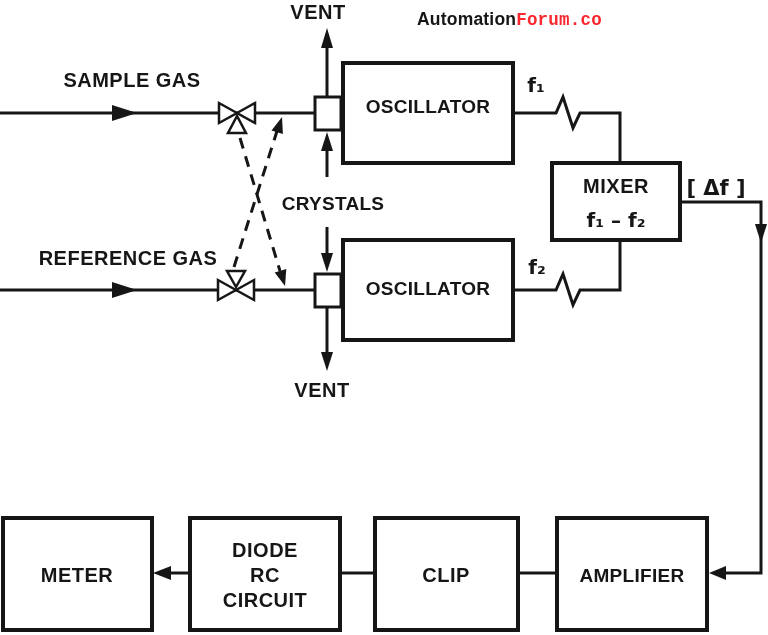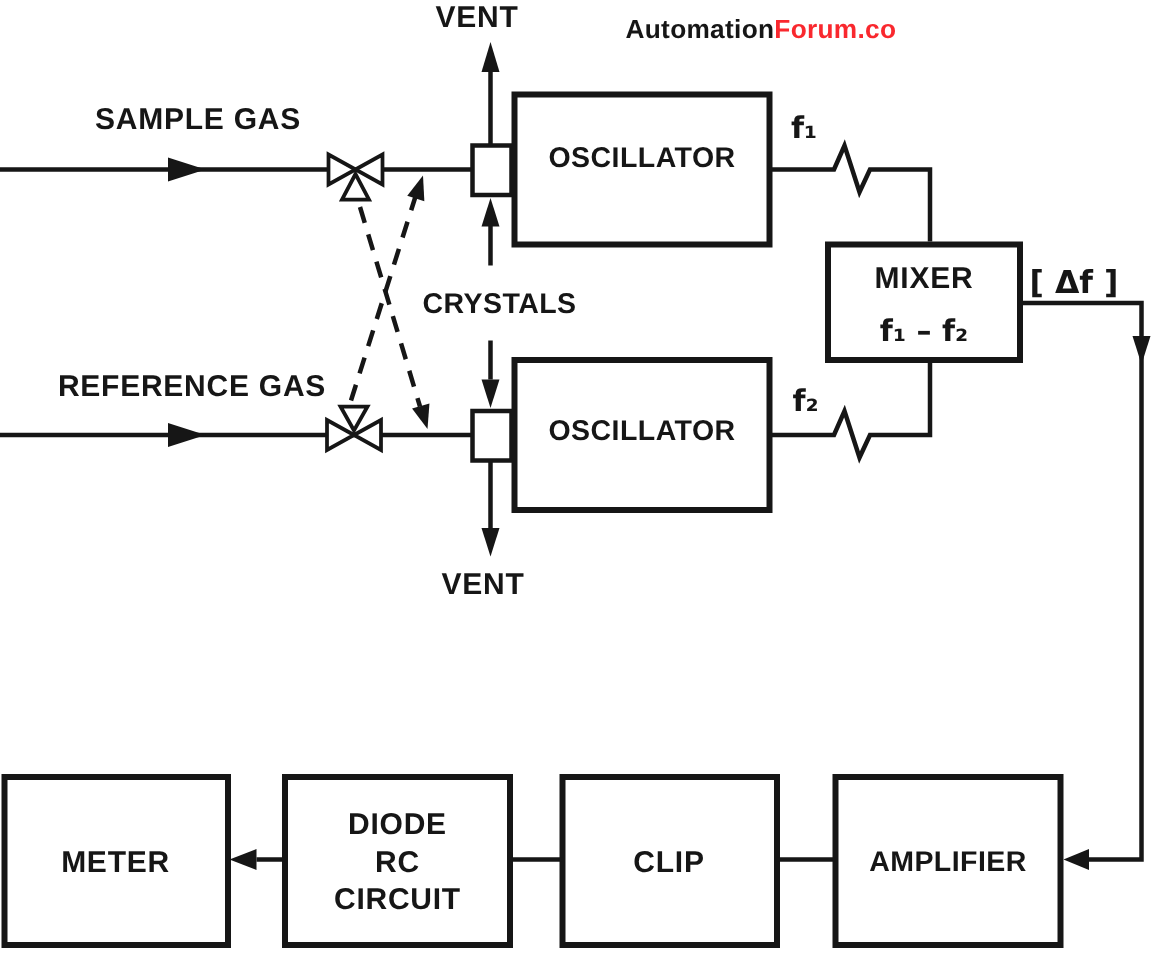--- a/index.html
+++ b/index.html
@@ -12,21 +12,21 @@
   .box{fill:#ffffff;stroke:var(--ink,#161616);stroke-width:4;}
   .sq{fill:#ffffff;stroke:var(--ink,#161616);stroke-width:3;}
   text{fill:var(--ink,#161616);}
   .lbl{font-family:"Liberation Sans",sans-serif;font-weight:bold;font-size:20px;letter-spacing:0.5px;}
   .lbl19{font-family:"Liberation Sans",sans-serif;font-weight:bold;font-size:19px;letter-spacing:0.3px;}
   .sig{font-family:"DejaVu Sans",sans-serif;font-weight:bold;font-size:20px;}
   .sig21{font-family:"DejaVu Sans",sans-serif;font-weight:bold;font-size:21px;}
   #watermark{position:absolute;left:417px;top:9px;font-family:"Liberation Sans",sans-serif;
     font-weight:bold;font-size:17.5px;letter-spacing:0.2px;white-space:nowrap;}
   #watermark .black{color:var(--ink,#161616);}
-  #watermark .red{color:var(--watermark_red,#f9282e);}
+  #watermark .red{color:var(--watermark_red,#f9282e);font-family:Liberation Mono, monospace;}
 </style>
 </head>
 <body>
 
 <div id="page">
 
   <svg width="768" height="635" viewBox="0 0 768 635">
 
     <path class="ln" d="M0 113 H315"></path>
     <polygon class="solid" points="137,113 112,105 112,121"></polygon>

